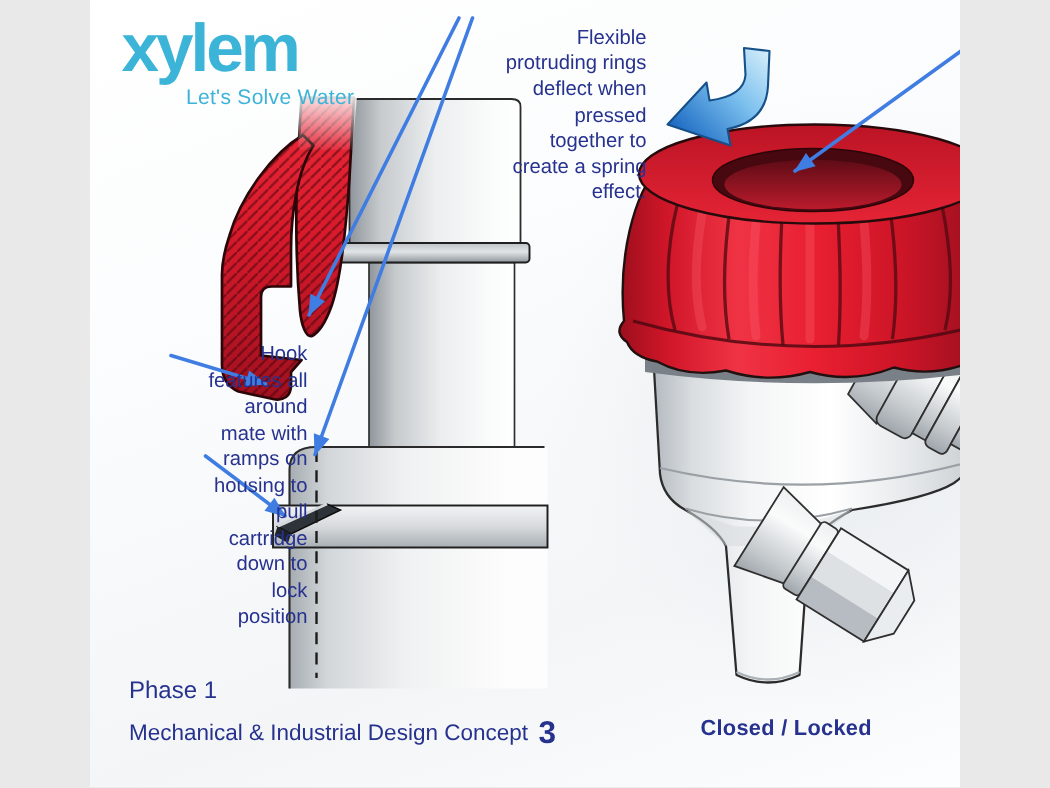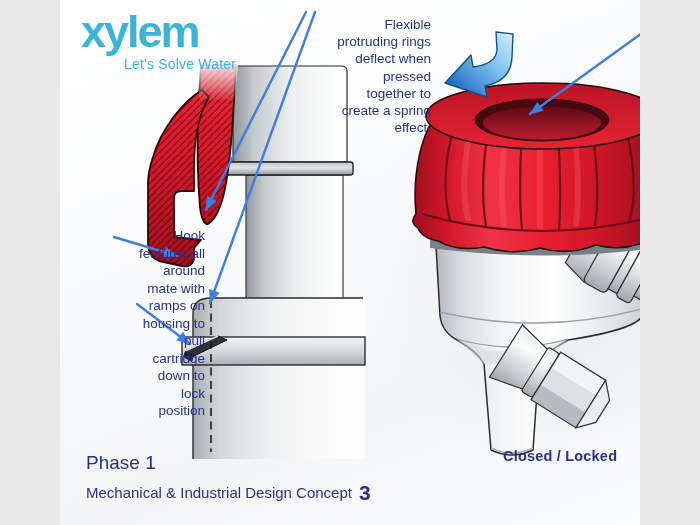--- a/index.html
+++ b/index.html
@@ -19,25 +19,25 @@
   }
   .note{
     position:absolute;color:#26328e;font-size:13.5px;line-height:17.2px;
     white-space:pre-line;
     text-align:right;
   }
   .note-flex{left:241px;top:16px;width:130px;}
   .note-hook{left:17px;top:227px;width:112px;line-height:17.5px;margin-left:16px;}
   .note-med{right:6px;top:23px;width:162px;text-align:right;line-height:17.4px;}
   .caption{
-    position:absolute;left:407px;top:448px;
-    color:#26328e;font-size:14.5px;font-weight:bold;letter-spacing:.2px;margin-left:36px;
+    position:absolute;left:407px;top:478px;
+    color:#26328e;font-size:14.5px;font-weight:bold;letter-spacing:.2px;
   }
   .footer{position:absolute;left:26px;top:452px;color:#26328e;}
-  .footer .phase{font-size:19px;margin:0 0 7px 0;}
+  .footer .phase{font-size:16px;margin:0 0 7px 0;}
   .footer .title{font-size:15px;text-align:right;}
   .footer .num{font-size:21px;font-weight:bold;margin-left:7px;vertical-align:-2px;}
 </style>
 </head>
 <body>
 
 <div class="stage">
 
   <svg class="art" width="700" height="525" viewBox="0 0 700 525">
     <defs>

